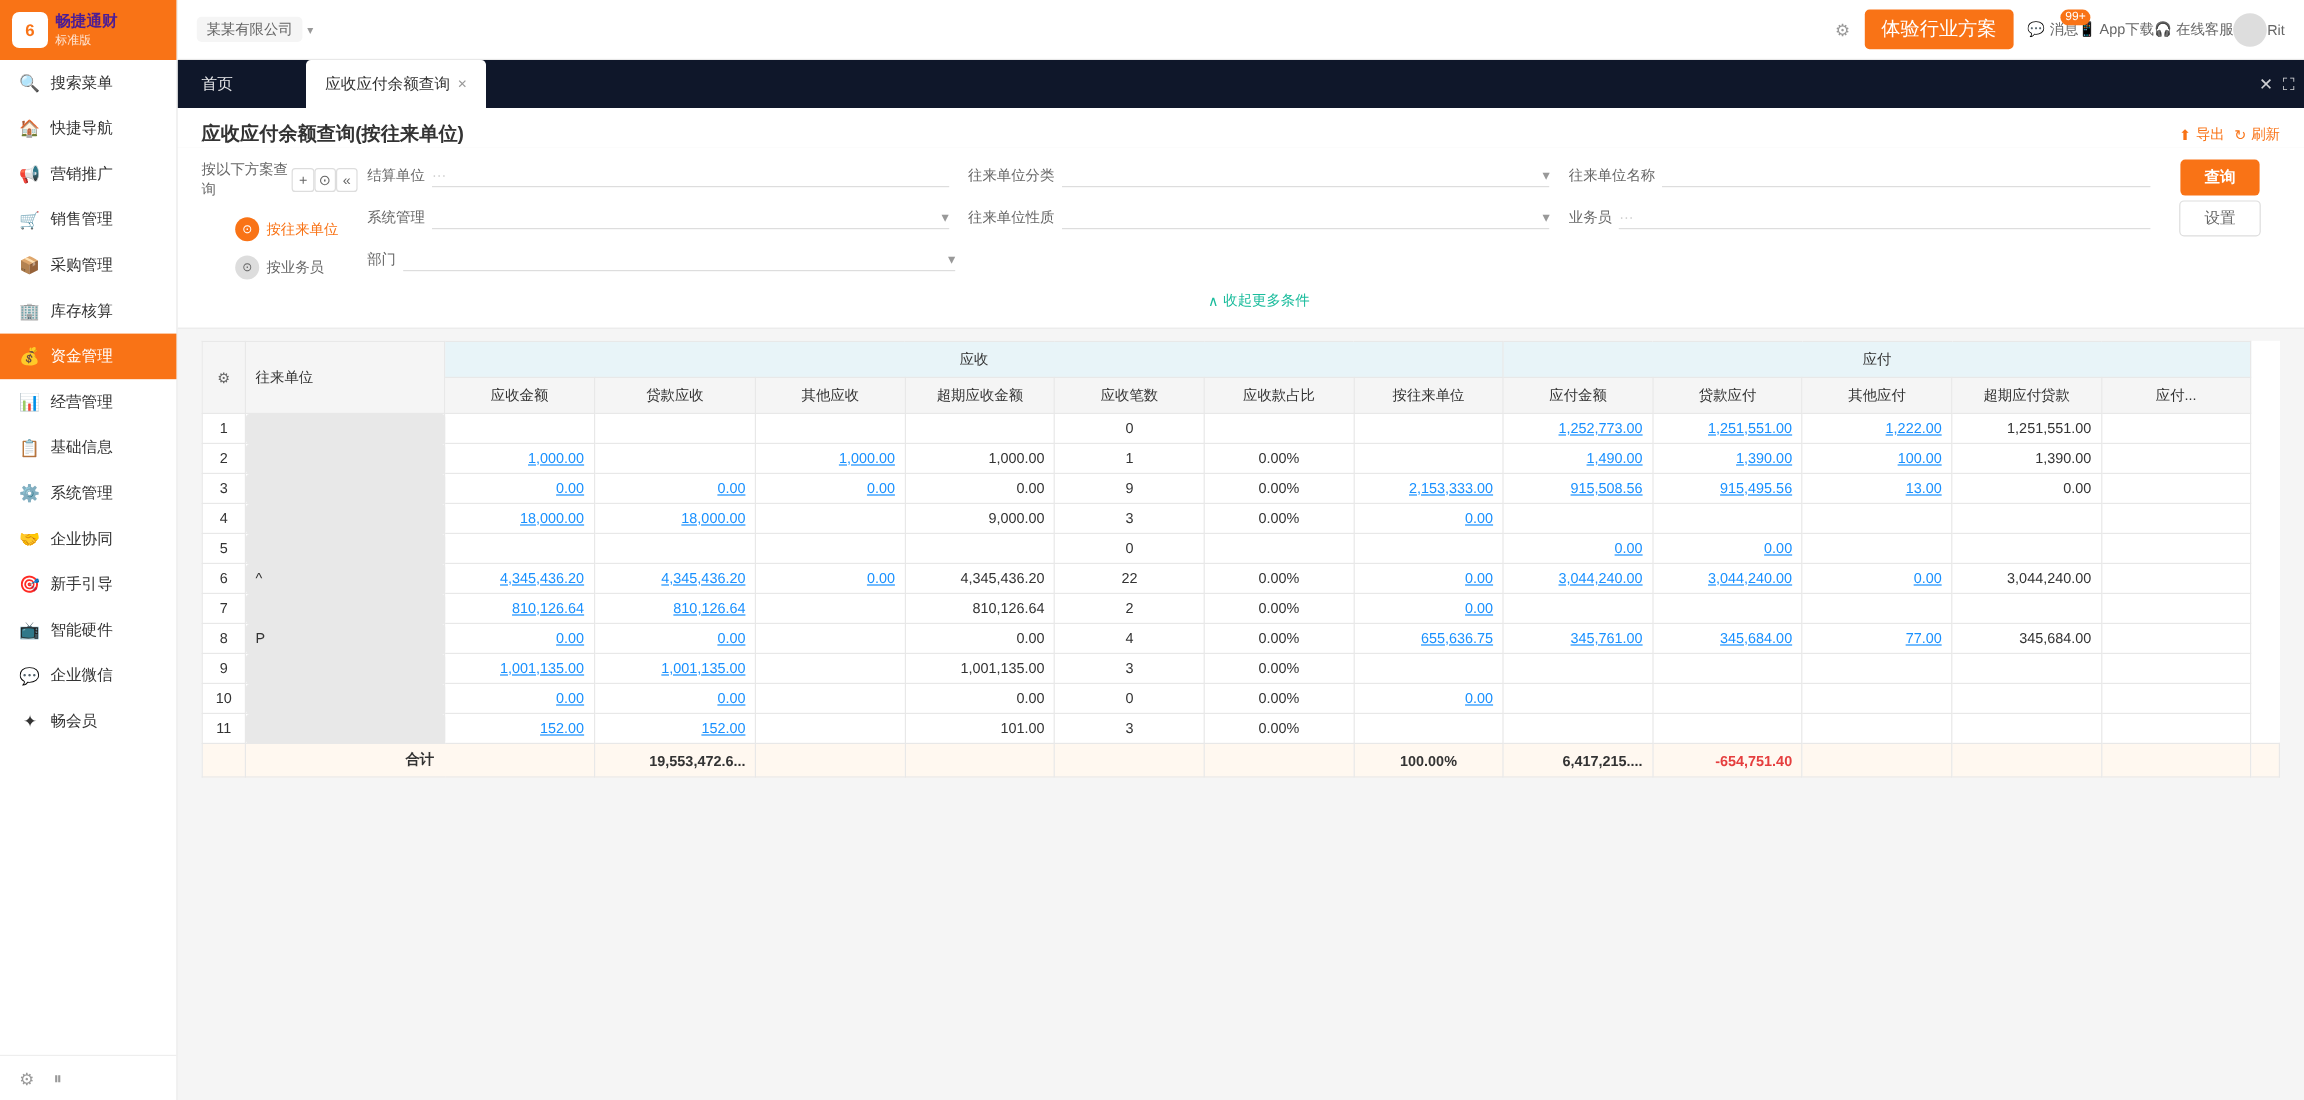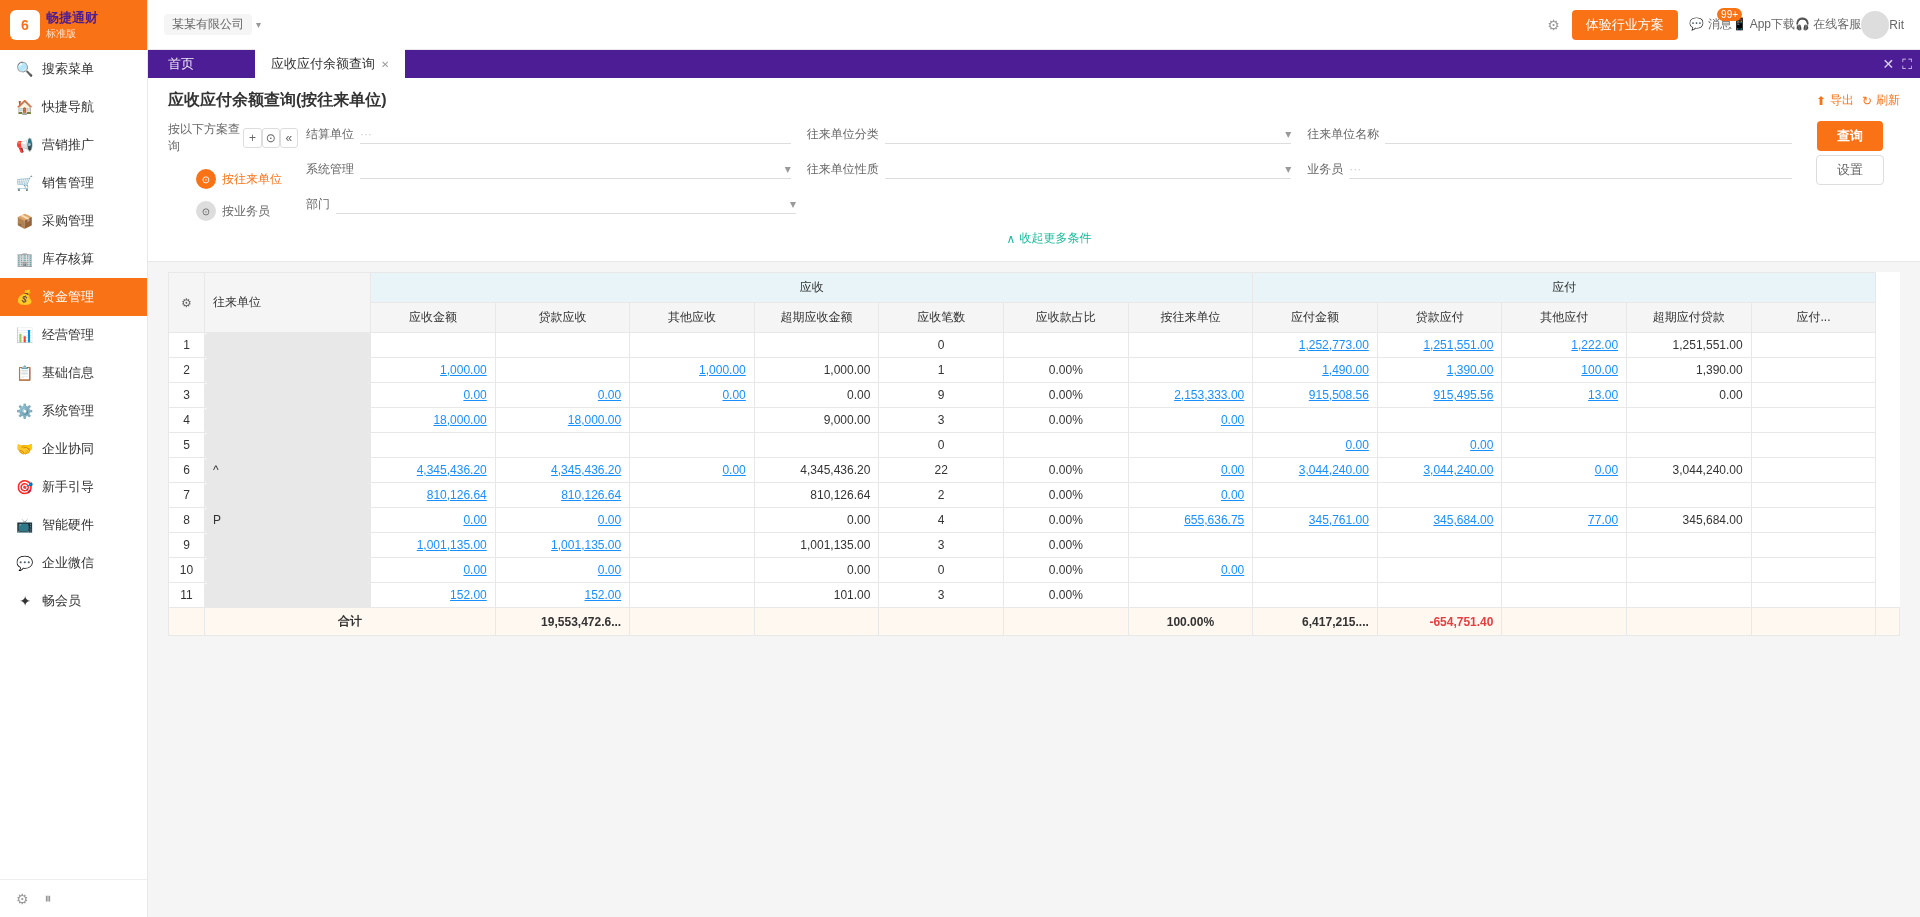--- a/index.html
+++ b/index.html
@@ -17,28 +17,28 @@
 
     
     .main { flex: 1; display: flex; flex-direction: column; overflow: hidden; }
 
     
     .topbar { height: 50px; background: #fff; display: flex; align-items: center; padding: 0 16px; gap: 12px; border-bottom: 1px solid #e8e8e8; }
     .topbar-breadcrumb { display: flex; align-items: center; gap: 4px; color: #999; font-size: 12px; flex: 1; }
     .topbar-breadcrumb .company { color: #666; background: #f5f5f5; border-radius: 4px; padding: 2px 8px; font-size: 12px; }
     .topbar-chevron { color: #999; font-size: 10px; }
     .topbar-gear { color: #999; cursor: pointer; font-size: 14px; }
-    .topbar-btn { background: #f97316; color: #fff; border: none; border-radius: 4px; padding: 6px 14px; cursor: pointer; font-size: 13px; }
+    .topbar-btn { background: #f97316; color: #fff; border: none; border-radius: 4px; padding: 6px 14px; cursor: pointer; font-size: 16px; }
     .topbar-right { display: flex; align-items: center; color: #666; font-size: 12px; }
     .topbar-badge { position: relative; display: inline-block; }
     .topbar-badge-count { position: absolute; top: -8px; right: -10px; background: #f97316; color: #fff; border-radius: 10px; font-size: 10px; padding: 1px 4px; }
     .topbar-avatar { width: 28px; height: 28px; background: #ddd; border-radius: 50%; }
 
     
-    .tabbar { background: #4c1d95; display: flex; align-items: center; height: 28px; padding: 0 0 0 4px; }
+    .tabbar { background: #0f172a; display: flex; align-items: center; height: 40px; padding: 0 0 0 4px; }
     .tab { padding: 0 16px; height: 40px; display: flex; align-items: center; gap: 6px; cursor: pointer; font-size: 13px; color: rgba(255,255,255,0.8); }
     .tab.active { background: #fff; color: #333; border-radius: 4px 4px 0 0; margin-left: 45px; }
     .tab .close { color: #999; font-size: 10px; cursor: pointer; }
     .tab-home { color: rgba(255,255,255,0.9); }
     .tabbar-right { margin-left: auto; display: flex; align-items: center; gap: 8px; padding-right: 8px; color: rgba(255,255,255,0.8); font-size: 14px; }
 
     
     .content { flex: 1; background: #f5f5f5; overflow: hidden; display: flex; flex-direction: column; }
 
     

